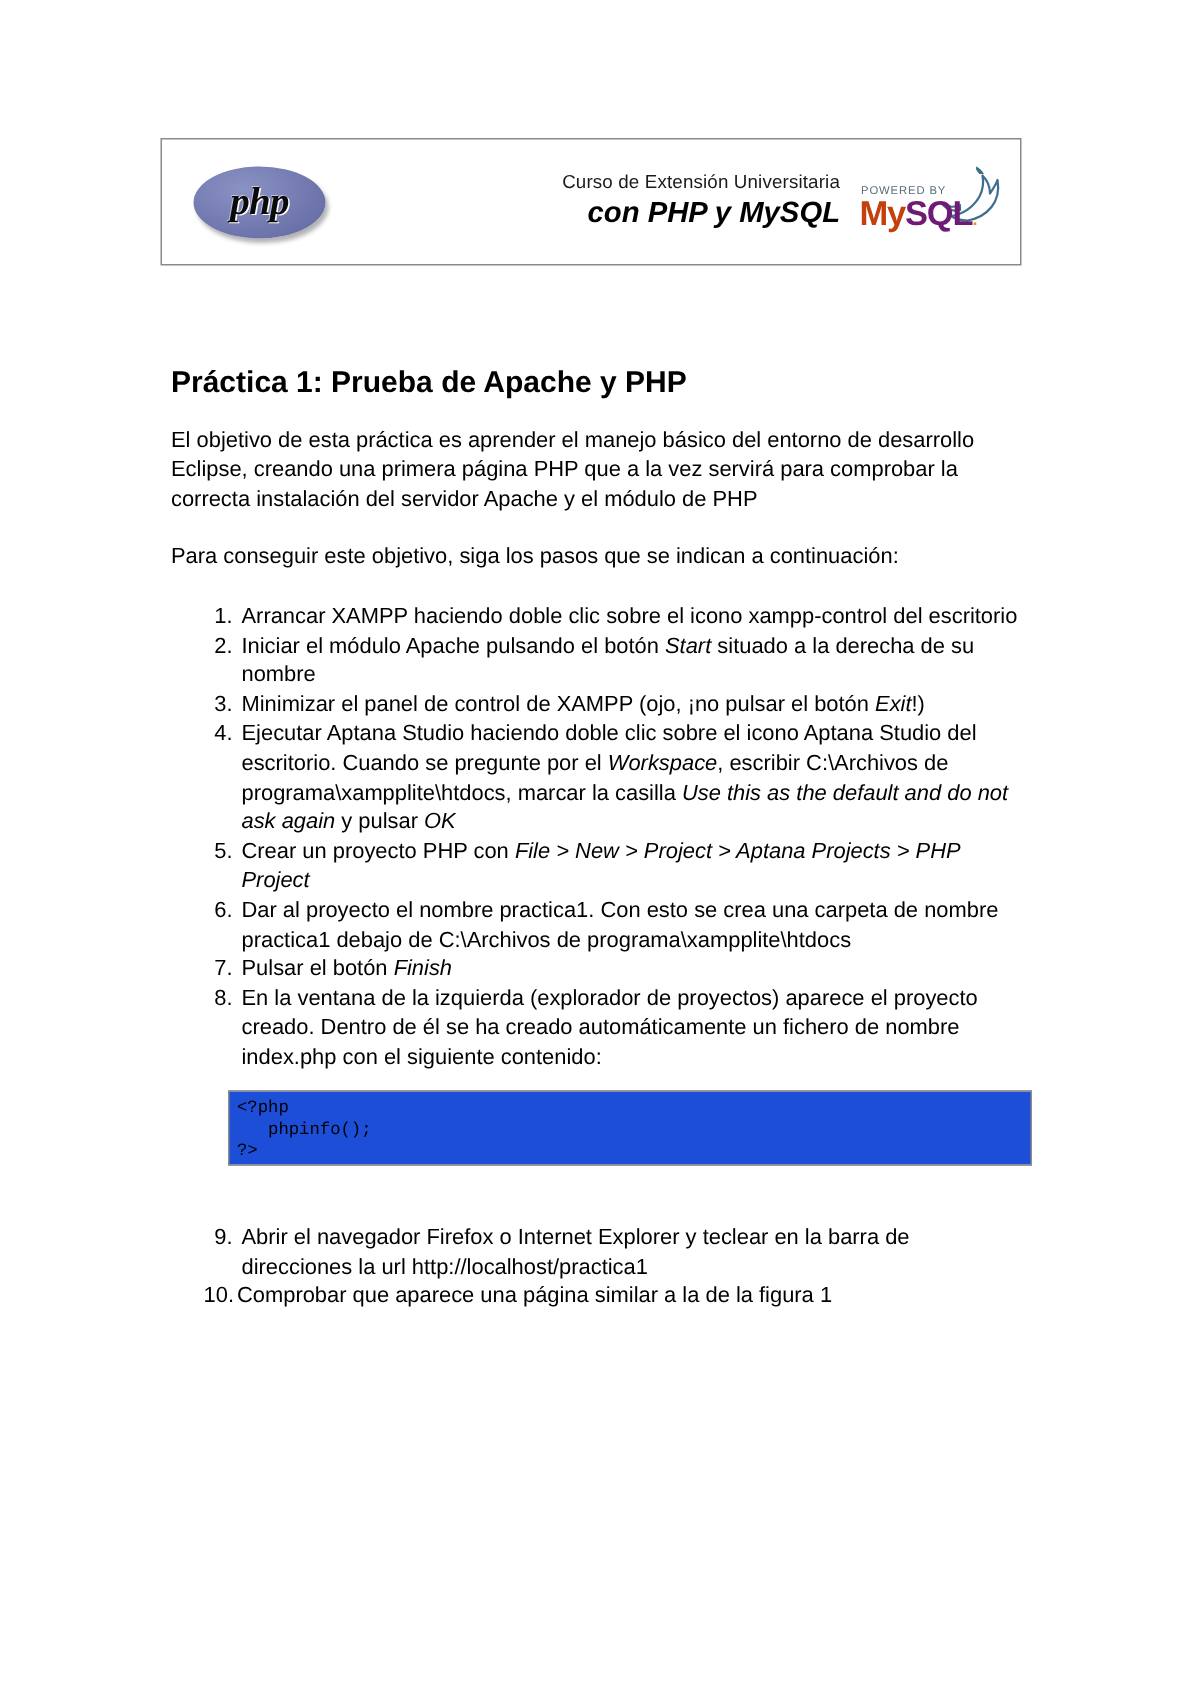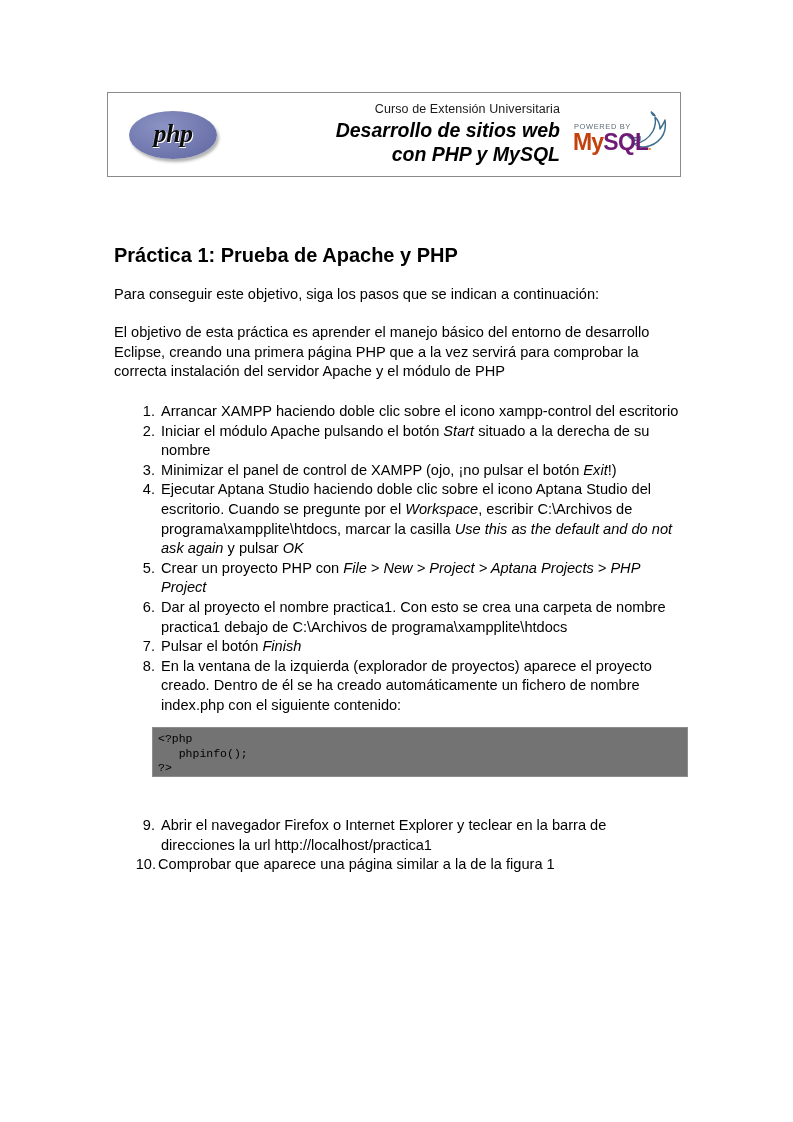--- a/index.html
+++ b/index.html
@@ -179,21 +179,21 @@
 
   
   .code-block {
     position: absolute;
     left: 152px;
     top: 727px;
     width: 536px;
     height: 50px;
     box-sizing: border-box;
     border: 1px solid #8d8d8d;
-    background: #737373;
+    background: #1d4ed8;
     font-family: "Liberation Mono", monospace;
     font-size: 11.5px;
     line-height: 14.5px;
     color: #000000;
     padding: 4px 4px 0 5px;
     white-space: pre;
   }
 
   .tail-list {
     position: absolute;
@@ -209,21 +209,20 @@
 
   <div class="header-left">
     <div class="php-logo">
       <div class="php-ellipse"></div>
       <div class="php-word">php</div>
     </div>
   </div>
 
   <div class="header-center">
     <div class="course-line">Curso de Extensión Universitaria</div>
-    <div class="course-title">Desarrollo de sitios web</div>
     <div class="course-title">con PHP y MySQL</div>
   </div>
 
   <div class="header-right">
     <div class="mysql-logo">
       <svg class="dolphin" width="42" height="38" viewBox="0 0 42 38">
         <path d="M8 34 C16 33 23 28 27 21 C29 17 30 12 29 7 C32 10 34 14 34 19 C36 16 38 13 39 10 C40 16 39 23 35 28 C31 33 25 36 19 37 C15 37 11 36 8 34 Z" fill="none" stroke="#3e6e8e" stroke-width="1.5" stroke-linejoin="round"></path>
         <path d="M27 6 C25 4 24 2 25 1 C27 2 29 4 30 6 Z" fill="#3e6e8e"></path>
         <path d="M14 30 C10 31 6 30 3 27 C7 28 11 28 14 27 Z" fill="none" stroke="#3e6e8e" stroke-width="1.4"></path>
       </svg>
@@ -231,23 +230,23 @@
       <div class="mysql-word"><span class="mysql-my">My</span><span class="mysql-sql">SQL</span><span class="mysql-dot">.</span></div>
     </div>
   </div>
 
 </div>
 
 <div class="content">
 
   <div class="practica-title">Práctica 1: Prueba de Apache y PHP</div>
 
+  <p class="para">El objetivo de esta práctica es aprender el manejo básico del entorno de desarrollo Eclipse, creando una primera página PHP que a la vez servirá para comprobar la correcta instalación del servidor Apache y el módulo de PHP</p>
+
   <p class="para">Para conseguir este objetivo, siga los pasos que se indican a continuación:</p>
-
-  <p class="para">El objetivo de esta práctica es aprender el manejo básico del entorno de desarrollo Eclipse, creando una primera página PHP que a la vez servirá para comprobar la correcta instalación del servidor Apache y el módulo de PHP</p>
 
   <ol class="steps" id="steps-main">
       <li style="--num: &quot;1.&quot;;"><span>Arrancar XAMPP haciendo doble clic sobre el icono xampp-control del escritorio</span></li>
       <li style="--num: &quot;2.&quot;;"><span>Iniciar el módulo Apache pulsando el botón </span><em>Start</em><span> situado a la derecha de su nombre</span></li>
       <li style="--num: &quot;3.&quot;;"><span>Minimizar el panel de control de XAMPP (ojo, ¡no pulsar el botón </span><em>Exit</em><span>!)</span></li>
       <li style="--num: &quot;4.&quot;;"><span>Ejecutar Aptana Studio haciendo doble clic sobre el icono Aptana Studio del escritorio. Cuando se pregunte por el </span><em>Workspace</em><span>, escribir C:\Archivos de programa\xampplite\htdocs, marcar la casilla </span><em>Use this as the default and do not ask again</em><span> y pulsar </span><em>OK</em></li>
       <li style="--num: &quot;5.&quot;;"><span>Crear un proyecto PHP con </span><em>File &gt; New &gt; Project &gt; Aptana Projects &gt; PHP Project</em></li>
       <li style="--num: &quot;6.&quot;;"><span>Dar al proyecto el nombre practica1. Con esto se crea una carpeta de nombre practica1 debajo de C:\Archivos de programa\xampplite\htdocs</span></li>
       <li style="--num: &quot;7.&quot;;"><span>Pulsar el botón </span><em>Finish</em></li>
       <li style="--num: &quot;8.&quot;;"><span>En la ventana de la izquierda (explorador de proyectos) aparece el proyecto creado. Dentro de él se ha creado automáticamente un fichero de nombre index.php con el siguiente contenido:</span></li>

